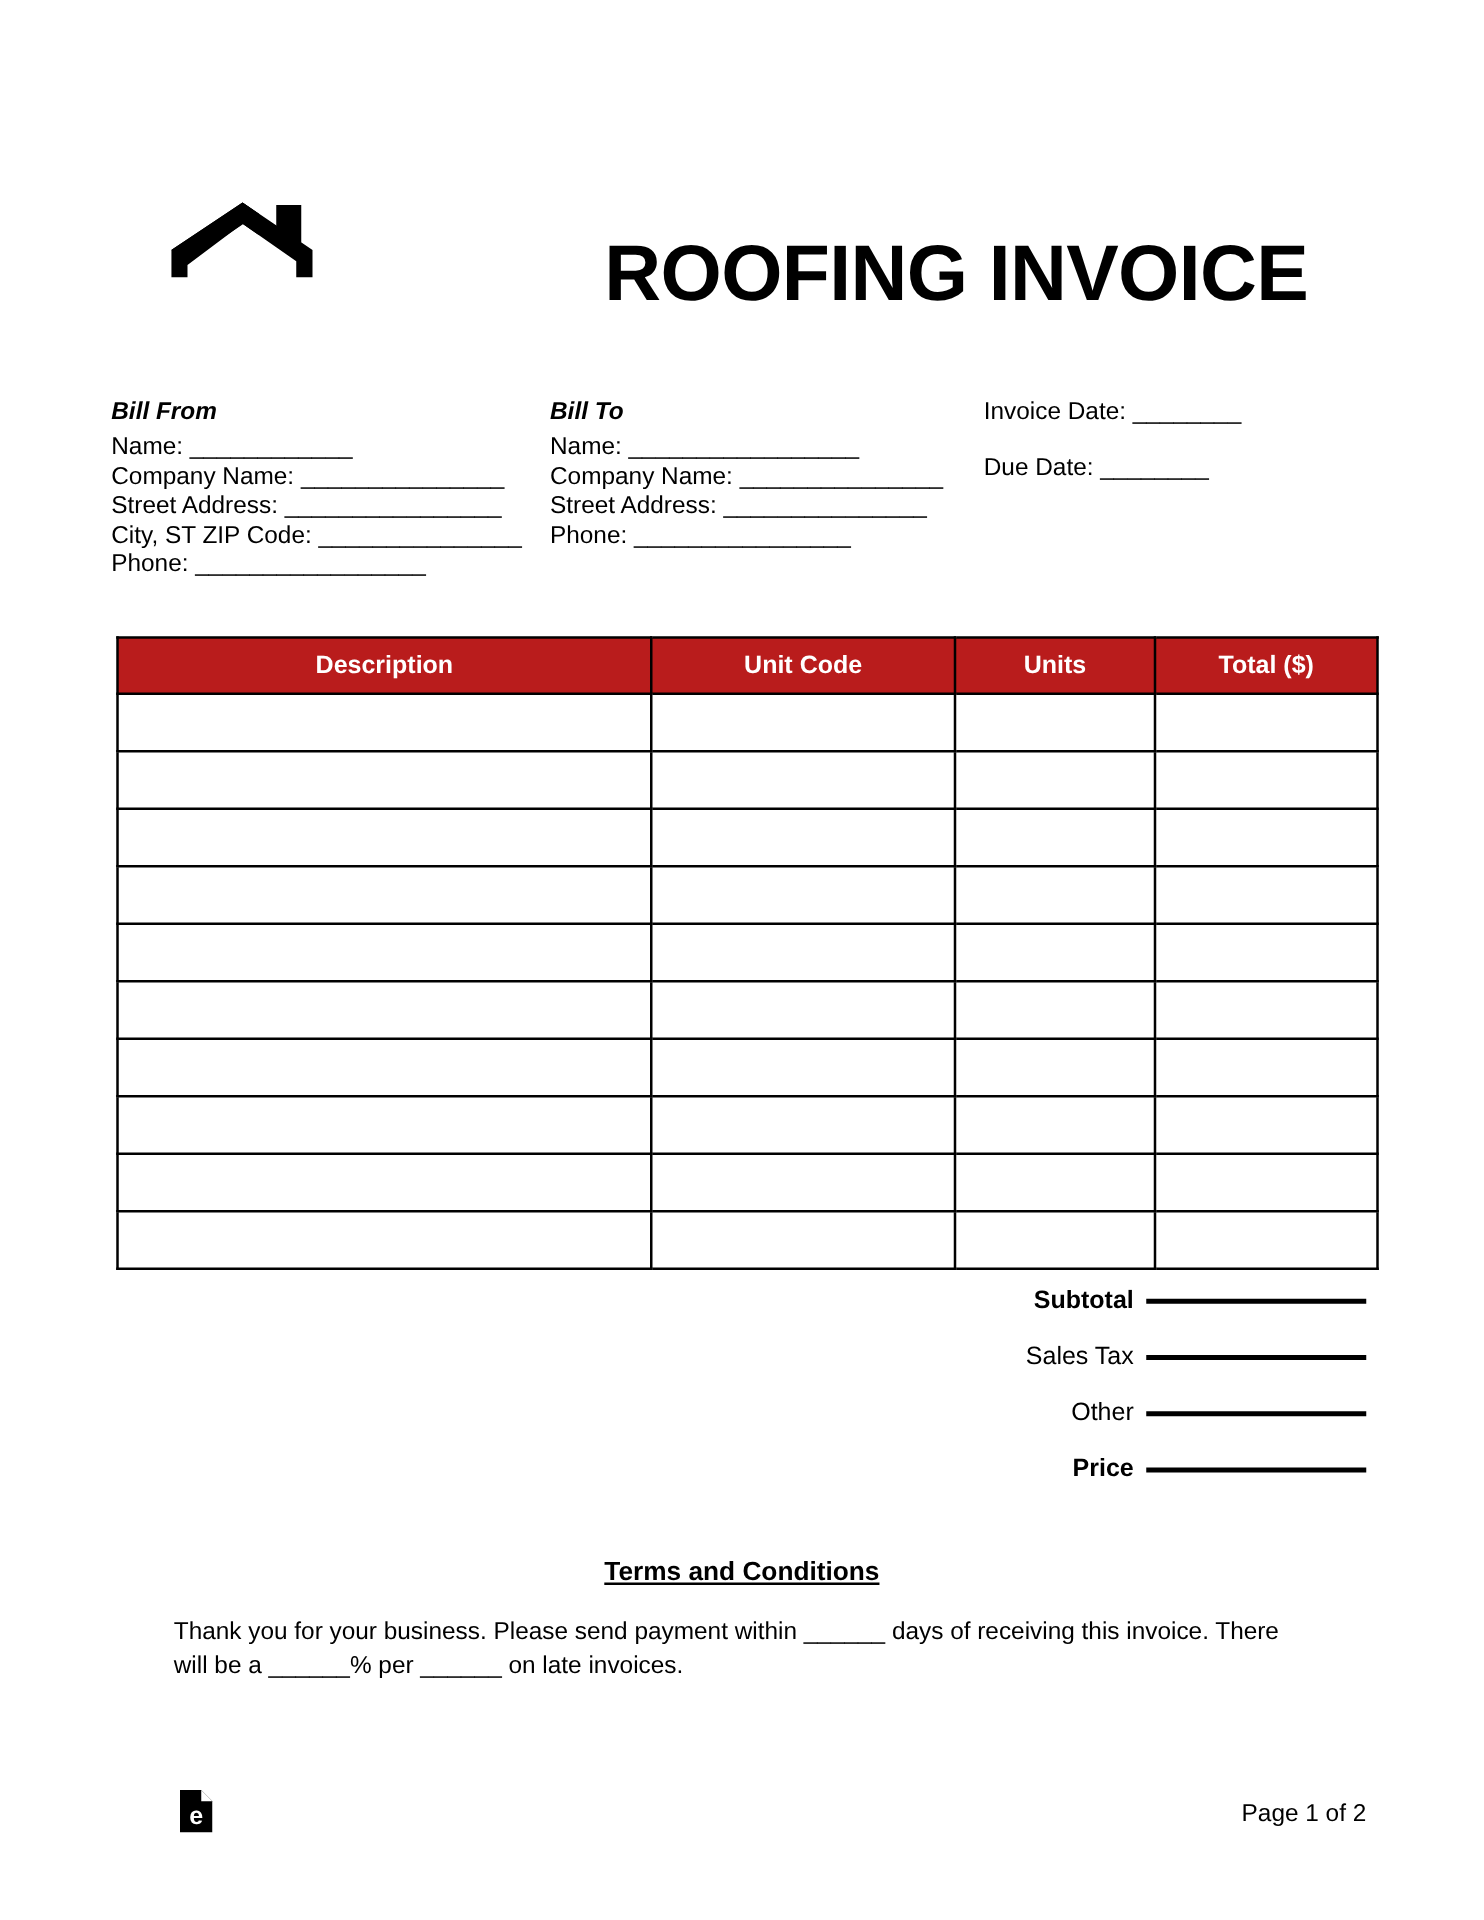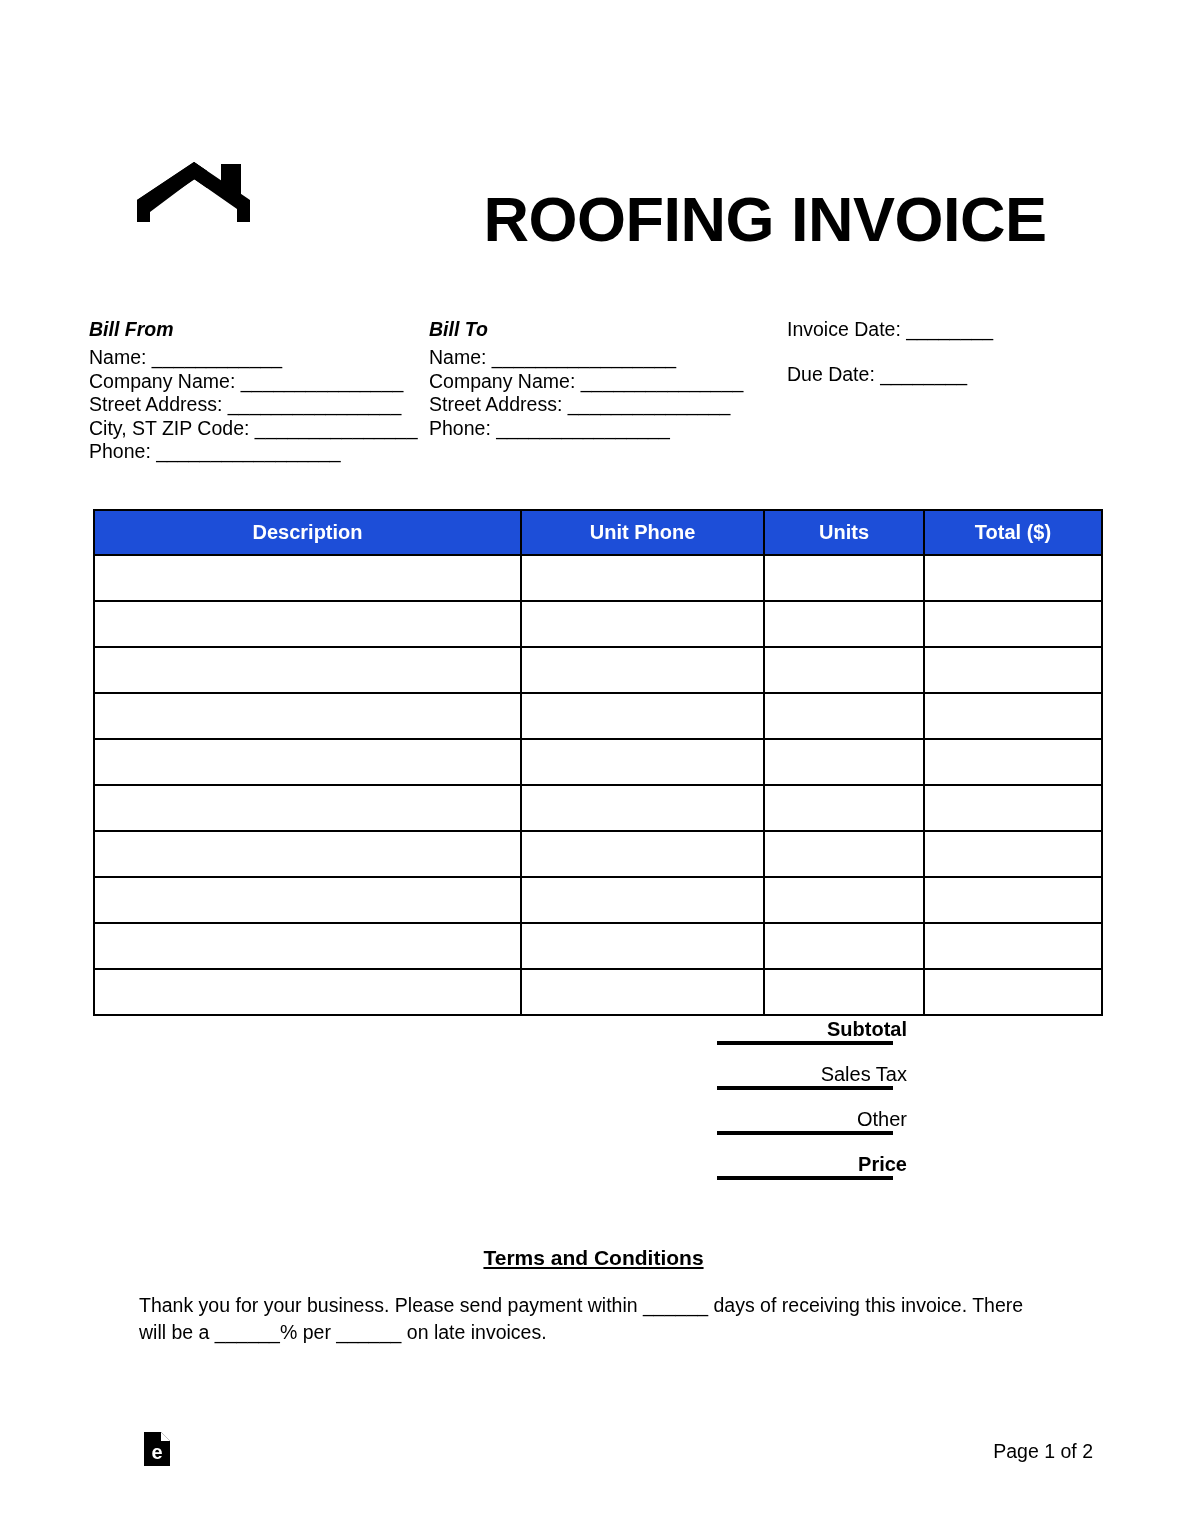--- a/index.html
+++ b/index.html
@@ -43,21 +43,21 @@
     white-space: nowrap;
   }
 
   
   .party {
     position: absolute;
     font-size: 19.5px;
     line-height: 23.5px;
   }
   .party.from { left: 89px; top: 318px; width: 345px; }
-  .party.to   { left: 429px; top: 318px; width: 345px; }
+  .party.to   { left: 440px; top: 318px; width: 345px; }
   .party-heading {
     font-weight: bold;
     font-size: 19.5px;
     margin-bottom: 6px;
     line-height: 22px;
     font-style: italic;
   }
   .party-line { white-space: nowrap; }
 
   .invoice-meta {
@@ -87,21 +87,21 @@
     width: 1000px;
     border-collapse: collapse;
     table-layout: fixed;
   }
   .items-table th,
   .items-table td {
     border: 2px solid #000000;
     padding: 0;
   }
   .items-table thead th {
-    background: #1d4ed8;
+    background: #b91c1c;
     color: #ffffff;
     font-weight: bold;
     font-size: 20px;
     height: 43px;
     text-align: center;
     vertical-align: middle;
   }
   .items-table tbody td {
     height: 44px;
   }
@@ -112,23 +112,22 @@
 
   
   .totals {
     position: absolute;
     left: 717px;
     top: 1018px;
     width: 376px;
   }
   .totals-row {
     display: flex;
-    align-items: flex-start;
+    align-items: center;
     height: 45px;
-    flex-direction: column;
   }
   .totals-label {
     width: 200px;
     display: flex;
     align-items: center;
     justify-content: flex-end;
     padding-right: 10px;
     box-sizing: border-box;
     font-size: 20px;
   }
@@ -210,21 +209,21 @@
 
   <div class="invoice-meta">
     <div class="meta-line">Invoice Date: ________</div>
     <div class="meta-line">Due Date: ________</div>
   </div>
 
   <table class="items-table">
     <thead>
       <tr>
         <th class="col-desc">Description</th>
-        <th class="col-price">Unit Phone</th>
+        <th class="col-price">Unit Code</th>
         <th class="col-units">Units</th>
         <th class="col-total">Total ($)</th>
       </tr>
     </thead>
     <tbody>
       <tr>
         <td></td>
         <td></td>
         <td></td>
         <td></td>

